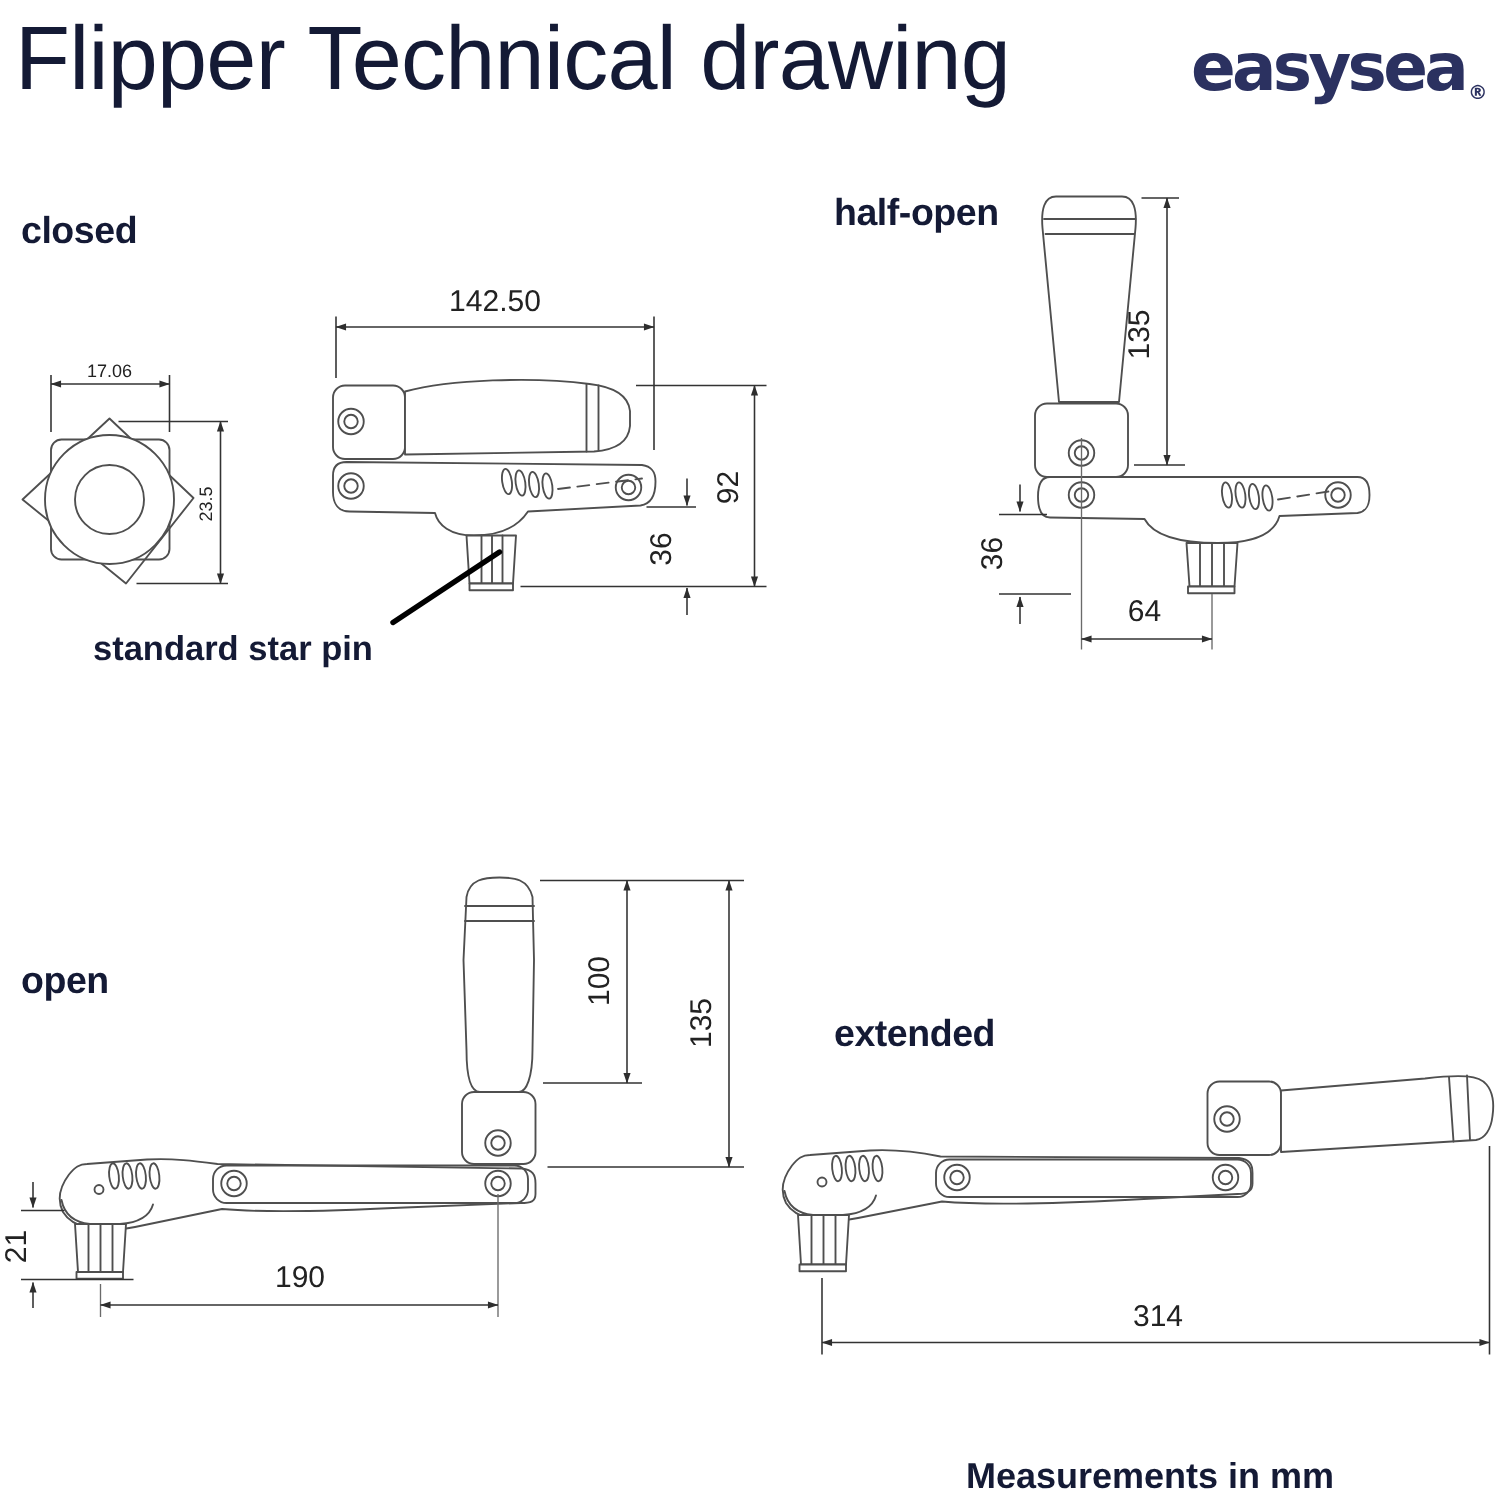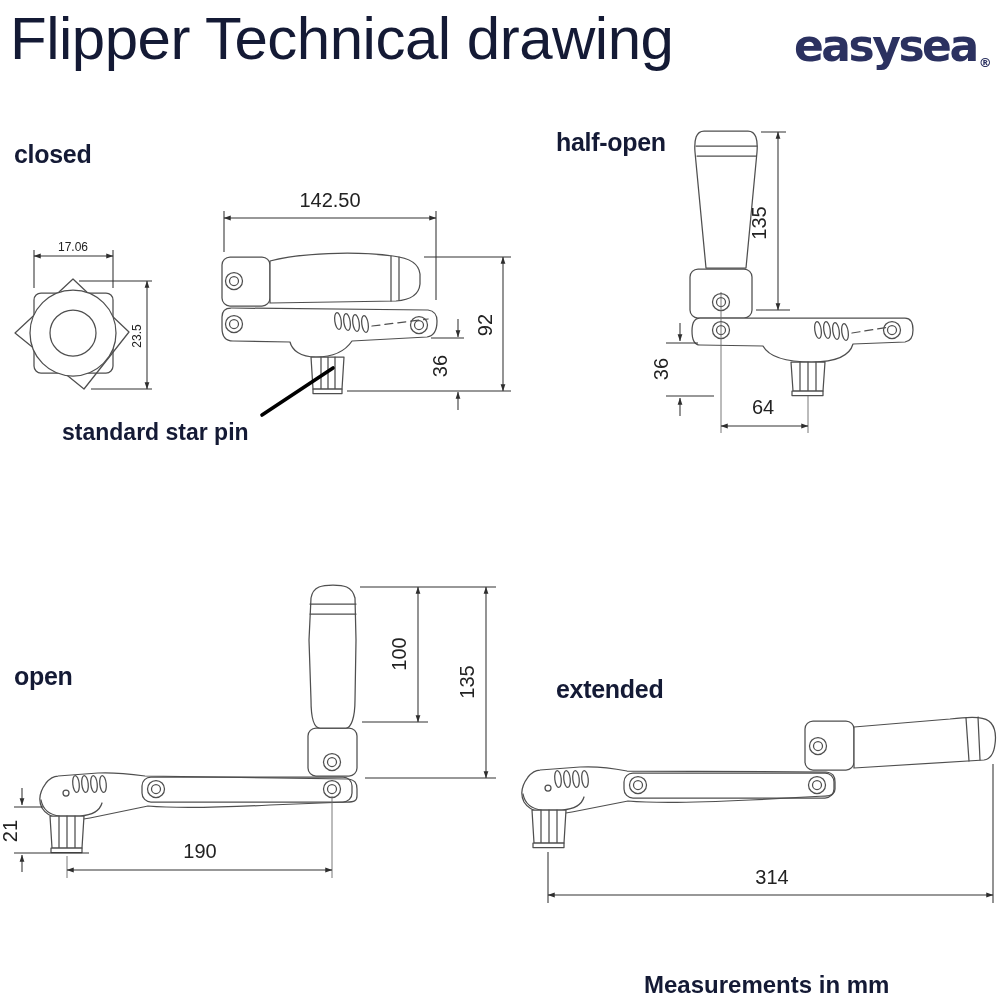--- a/index.html
+++ b/index.html
@@ -6,21 +6,21 @@
   .page{position:relative;width:1002px;height:1001px;background:#fff;overflow:hidden;
         font-family:"Liberation Sans",sans-serif;}
   .page-title{position:absolute;left:10px;top:4px;margin:0;font-size:60px;font-weight:500;
         letter-spacing:-0.5px;color:#141a35;}
   .logo{position:absolute;left:794px;top:20px;font-family:"DejaVu Sans",sans-serif;
         font-weight:700;font-size:44px;letter-spacing:-2.5px;color:#2b3160;}
   .logo .rmark{font-size:13px;letter-spacing:0;vertical-align:baseline;position:relative;top:6px;left:2px;}
   .vlabel{position:absolute;font-size:25px;font-weight:700;color:#141a35;letter-spacing:-0.3px;}
   .vlabel.closed{left:14px;top:140px;}
   .vlabel.halfopen{left:556px;top:128px;}
-  .vlabel.open{left:14px;top:662px;}
+  .vlabel.open{left:14px;top:640px;}
   .vlabel.extended{left:556px;top:675px;}
   .annotation{position:absolute;left:62px;top:395px;font-size:23px;font-weight:700;color:#141a35;margin-top:24px;}
   .footer-note{position:absolute;left:644px;top:971px;font-size:24px;font-weight:700;color:#141a35;}
   svg.canvas{position:absolute;left:0;top:0;}
   
   .ln{fill:none;stroke:#4f4f4f;stroke-width:1.25;stroke-linejoin:round;stroke-linecap:round;}
   .lnf{fill:#ffffff;stroke:#4f4f4f;stroke-width:1.25;stroke-linejoin:round;stroke-linecap:round;}
   .thin{fill:none;stroke:#6a6a6a;stroke-width:0.9;}
   .dash{stroke-dasharray:8 5;}
   .dim{fill:none;stroke:#333333;stroke-width:1.05;}

